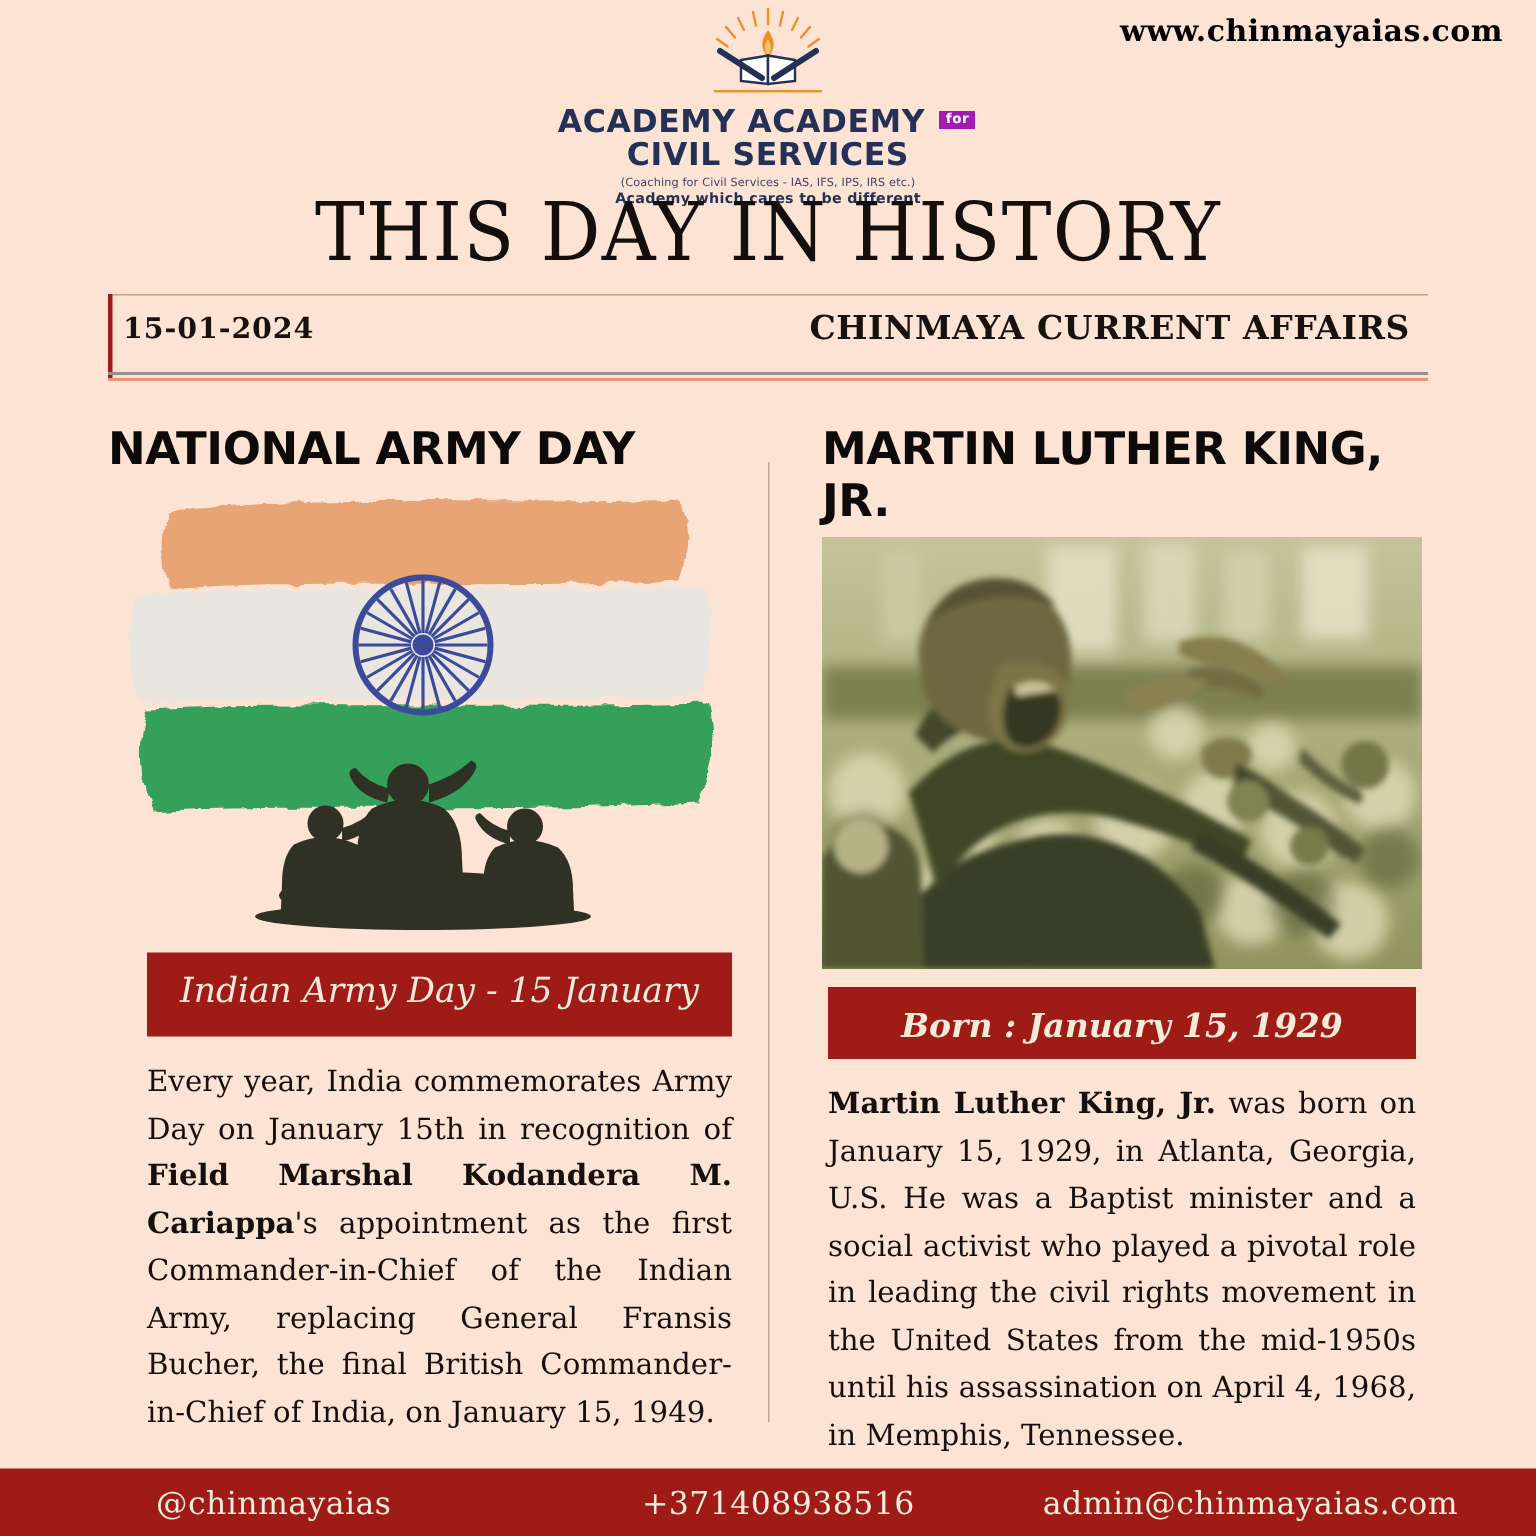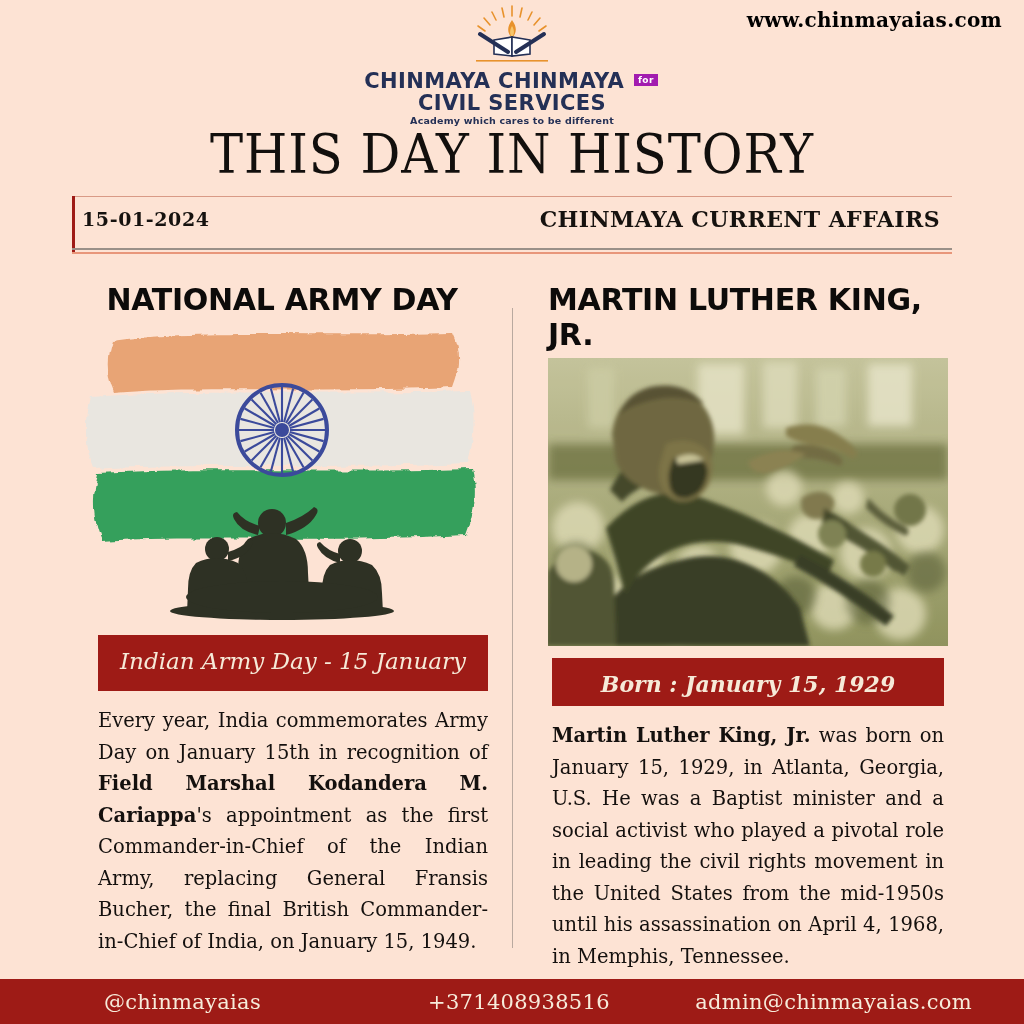--- a/index.html
+++ b/index.html
@@ -89,21 +89,21 @@
   }
   .col{position:absolute;top:282px;}
   .col-left{left:72px;width:420px;}
   .col-right{left:548px;width:400px;}
 
   .col-title{
     font-family:"DejaVu Sans", sans-serif;
     font-weight:bold;font-size:30px;color:#0d0b0a;
     letter-spacing:-.3px;margin:0 0 6px 0;
   }
-  .col-left .col-title{text-align:center;}
+  .col-left .col-title{}
   .col-right .col-title{text-align:left;}
 
   
   .art-flag{position:relative;width:420px;height:300px;margin-top:6px;}
   .art-flag svg{display:block;}
 
   
   .photo{
     width:400px;height:288px;position:relative;overflow:hidden;
     background:#8b8d5c;
@@ -174,24 +174,25 @@
         <path d="M58 16 C52 24 54 30 58 34 C62 30 64 24 58 16 Z" fill="#E8922C"></path>
         <path d="M58 22 C55 27 56 31 58 33 C60 31 61 27 58 22 Z" fill="#F7C66B"></path>
         <path d="M40 36 L58 33 L58 52 L40 50 Z" fill="#fff" stroke="#243056" stroke-width="1.6"></path>
         <path d="M76 36 L58 33 L58 52 L76 50 Z" fill="#fff" stroke="#243056" stroke-width="1.6"></path>
         <path d="M26 30 L54 48" stroke="#243056" stroke-width="4" stroke-linecap="round"></path>
         <path d="M90 30 L62 48" stroke="#243056" stroke-width="4" stroke-linecap="round"></path>
         <rect x="22" y="56" width="72" height="1.6" fill="#E8922C"></rect>
       </svg>
     </div>
     <div class="logo-name">
-      <span>CHINMAYA CHINMAYA</span>
+      <span>ACADEMY ACADEMY</span>
       <span class="logo-for">for</span>
       <span class="l2">CIVIL SERVICES</span>
     </div>
+    <div class="logo-sub1">(Coaching for Civil Services - IAS, IFS, IPS, IRS etc.)</div>
     <div class="logo-sub2">Academy which cares to be different</div>
   </div>
 
   <div class="main-title">THIS DAY IN HISTORY</div>
 
   <div class="rule-top"></div>
   <div class="accent-left"></div>
   <div class="date-line">15-01-2024</div>
   <div class="ca-line">CHINMAYA  CURRENT AFFAIRS</div>
   <div class="rule-bot-gray"></div>

